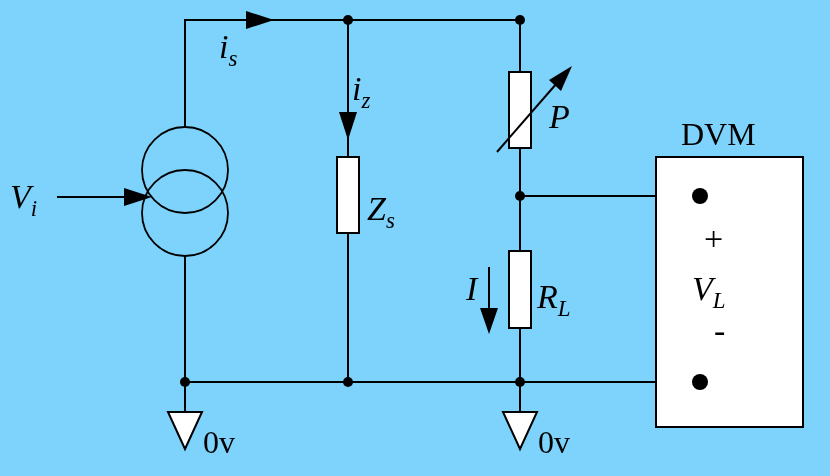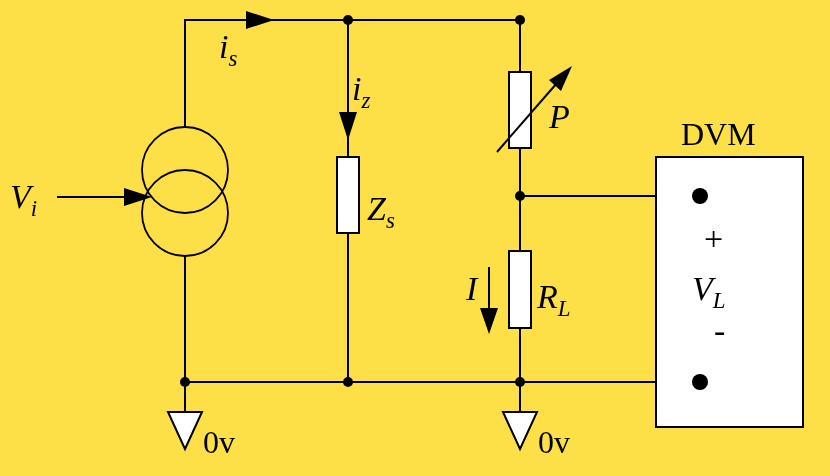--- a/index.html
+++ b/index.html
@@ -1,16 +1,16 @@
 <!DOCTYPE html>
 <html><head>
 <meta charset="utf-8">
 <style>
   html,body{margin:0;padding:0;background:#ffffff;}
-  .stage{width:830px;height:476px;position:relative;background:#fde047;overflow:hidden;}
+  .stage{width:830px;height:476px;position:relative;background:#7dd3fc;overflow:hidden;}
   svg{display:block;}
   .wire{stroke:#000;stroke-width:2;fill:none;}
   .comp{fill:#ffffff;stroke:#000;stroke-width:2;}
   .circle{fill:none;stroke:#000;stroke-width:1.8;}
   .dot{fill:#000;stroke:none;}
   .arrow{fill:#000;stroke:none;}
   .gnd{fill:#ffffff;stroke:#000;stroke-width:2;}
   text{font-family:"Liberation Serif",serif;fill:#000;}
   .var{font-style:italic;font-size:34px;}
   .sub{font-style:italic;font-size:23px;}

